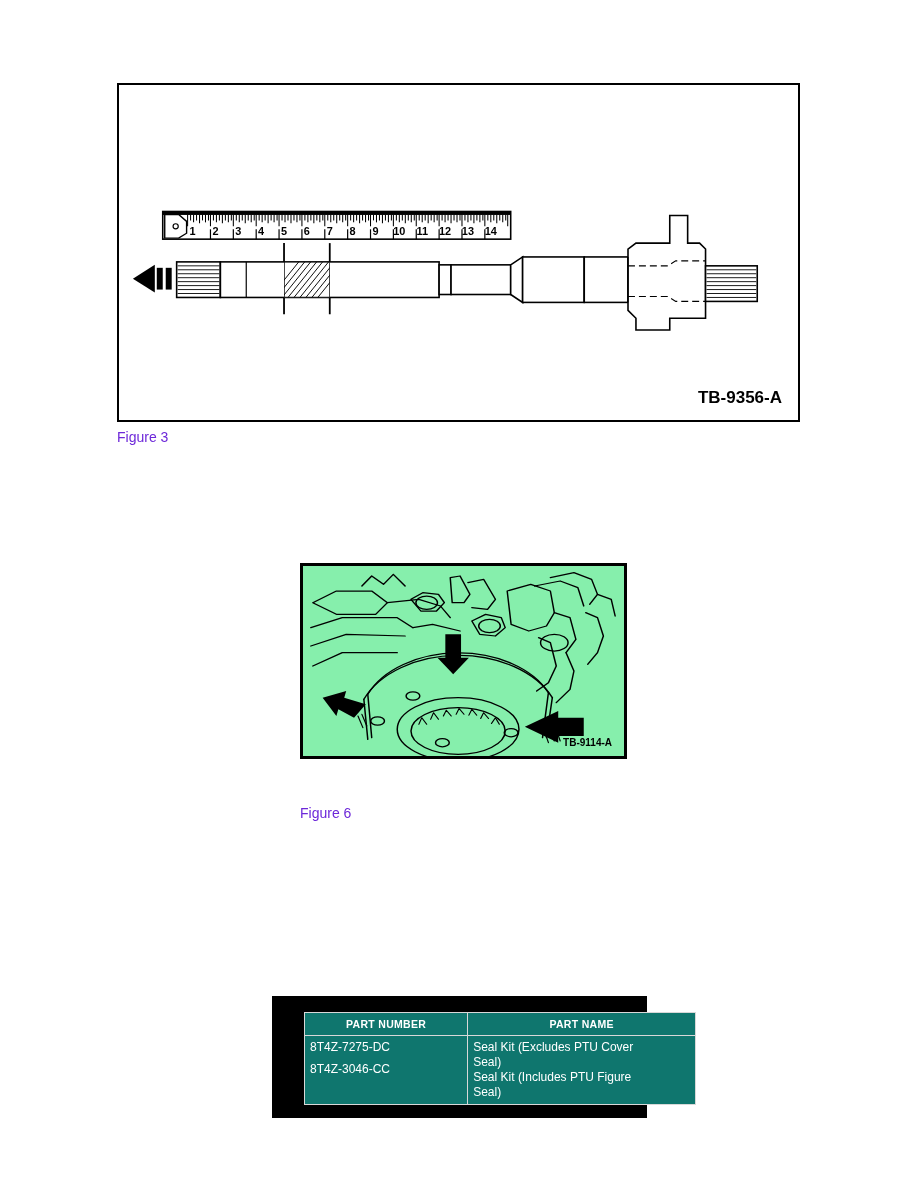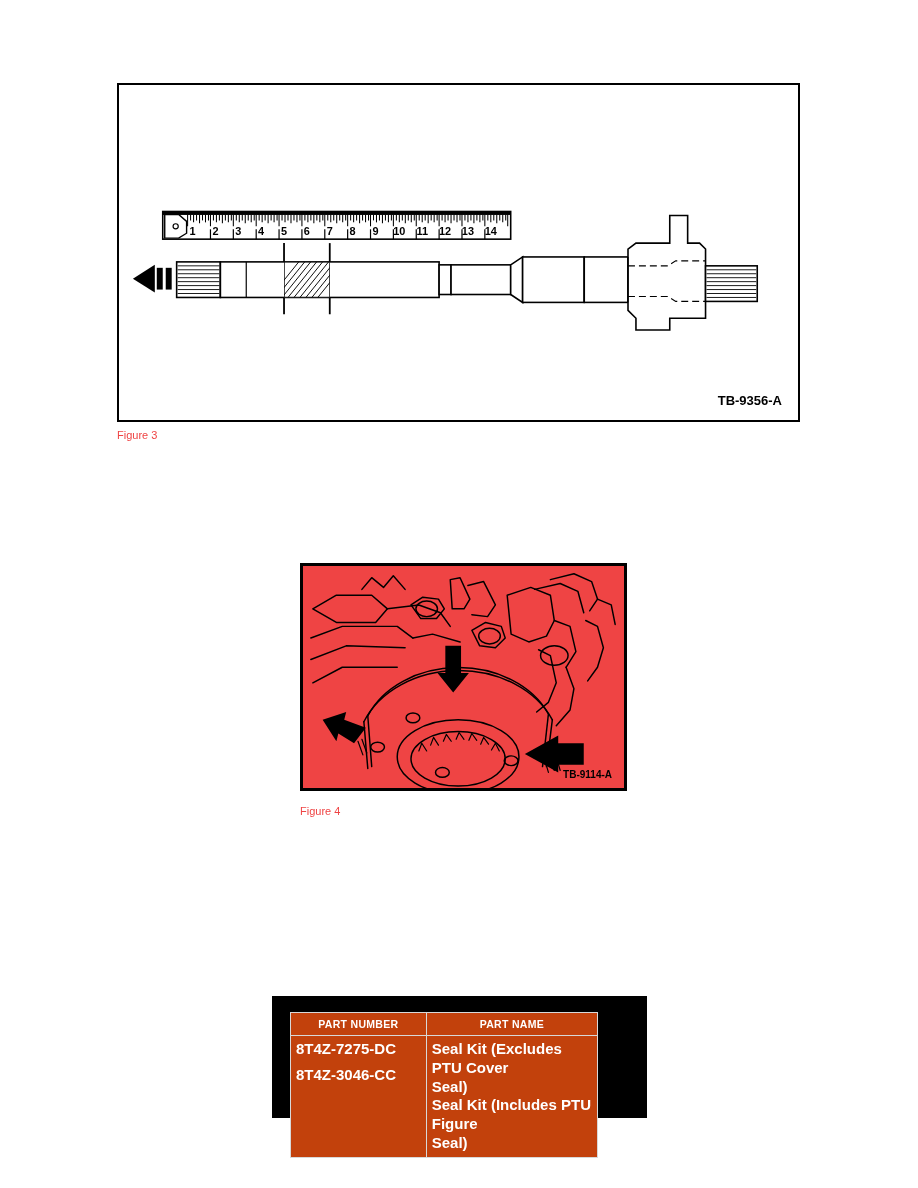--- a/index.html
+++ b/index.html
@@ -31,52 +31,52 @@
   #figure3-svg {
     position: absolute;
     left: 0;
     top: 0;
     width: 100%;
     height: 100%;
     display: block;
   }
   .tb-code {
     position: absolute;
-    font-size: 13px;
+    font-size: 17px;
     font-weight: bold;
     letter-spacing: 0px;
     color: #000000;
     white-space: nowrap;
   }
   #figure3-tb-code {
     right: 16px;
     bottom: 12px;
   }
   .figure-caption {
     position: absolute;
-    font-size: 11px;
+    font-size: 14px;
     font-family: "Liberation Sans", sans-serif;
-    color: #ef4444;
+    color: #6d28d9;
     white-space: nowrap;
   }
   #figure3-caption {
     left: 117px;
     top: 429px;
   }
 
   
   #figure4-frame {
     position: absolute;
     left: 300px;
     top: 563px;
     width: 327px;
-    height: 228px;
+    height: 196px;
     border: 3px solid #000000;
     box-sizing: border-box;
-    background: #ef4444;
+    background: #86efac;
     padding-left: 20px;
   }
   #figure4-svg {
     position: absolute;
     left: 0;
     top: 0;
     width: 100%;
     height: 100%;
     display: block;
   }
@@ -95,43 +95,43 @@
     position: absolute;
     left: 272px;
     top: 996px;
     width: 375px;
     height: 122px;
     background: #000000;
     box-sizing: border-box;
   }
   #parts-table {
     position: absolute;
-    left: 18px;
+    left: 32px;
     top: 16px;
-    width: 308px;
+    width: 392px;
     border-collapse: collapse;
-    background: #c2410c;
+    background: #0f766e;
   }
   #parts-table th,
   #parts-table td {
     border: 1px solid #d8d8d8;
     color: #ffffff;
     font-family: "Liberation Sans", sans-serif;
     vertical-align: top;
   }
   #parts-table th {
     font-size: 10.5px;
     font-weight: bold;
     text-align: center;
     padding: 5px 4px 5px 4px;
     letter-spacing: 0.3px;
   }
   #parts-table td {
-    font-size: 15px;
-    font-weight: bold;
+    font-size: 12px;
+    font-weight: normal;
     padding: 4px 5px 4px 5px;
     line-height: 1.25;
   }
   #parts-table td.col-partnumber {
     width: 133px;
     white-space: nowrap;
   }
   #parts-table td.col-partname {
     width: 190px;
   }
@@ -474,21 +474,21 @@
 
       <path d="M20 158 L44 150 L42 158 L64 166 L52 182 L36 172 L34 180 Z"></path>
 
       <path d="M286 182 L286 204 L260 204 L260 212 L226 193 L260 174 L260 182 Z"></path>
     </g>
   </svg>
 
   <div class="tb-code" id="figure4-tb-code">TB-9114-A</div>
 </div>
 
-<div class="figure-caption" id="figure4-caption">Figure 4</div>
+<div class="figure-caption" id="figure4-caption">Figure 6</div>
 
 <div id="parts-table-panel">
   <table id="parts-table">
     <thead>
       <tr>
         <th class="col-partnumber">PART NUMBER</th>
         <th class="col-partname">PART NAME</th>
       </tr>
     </thead>
     <tbody>

